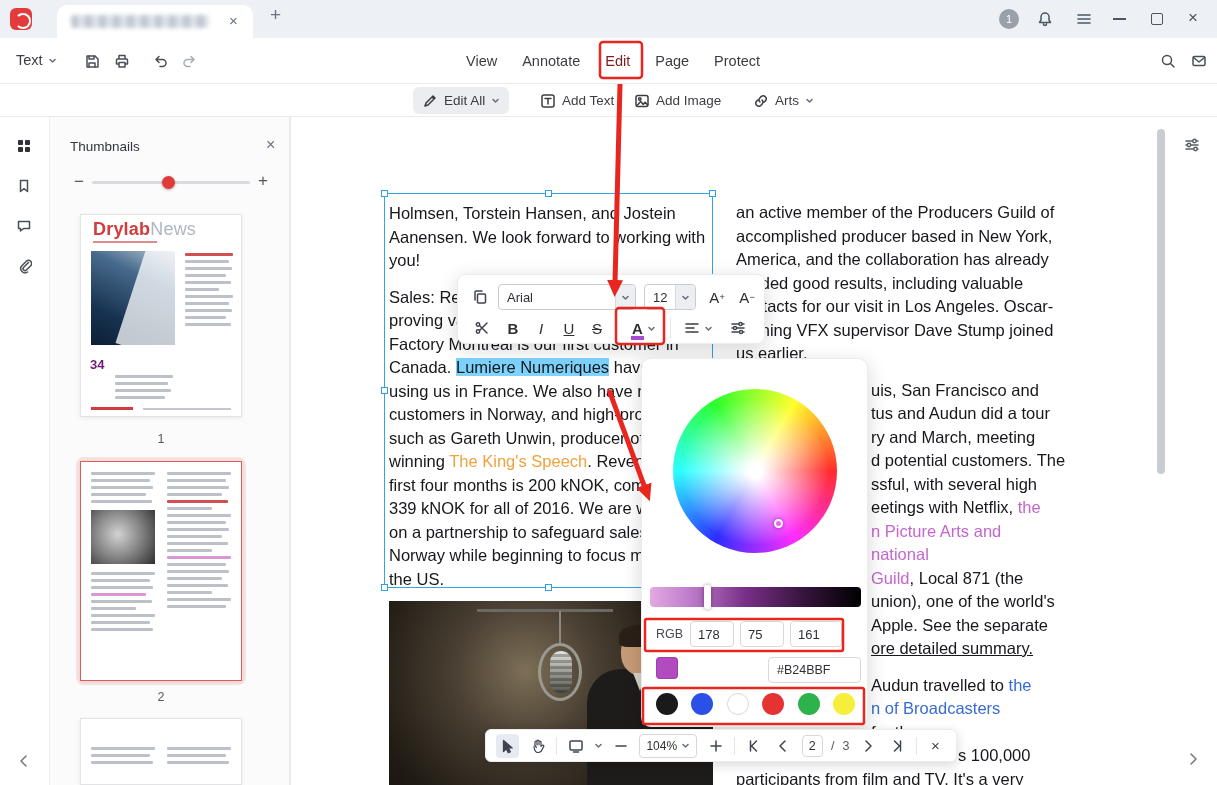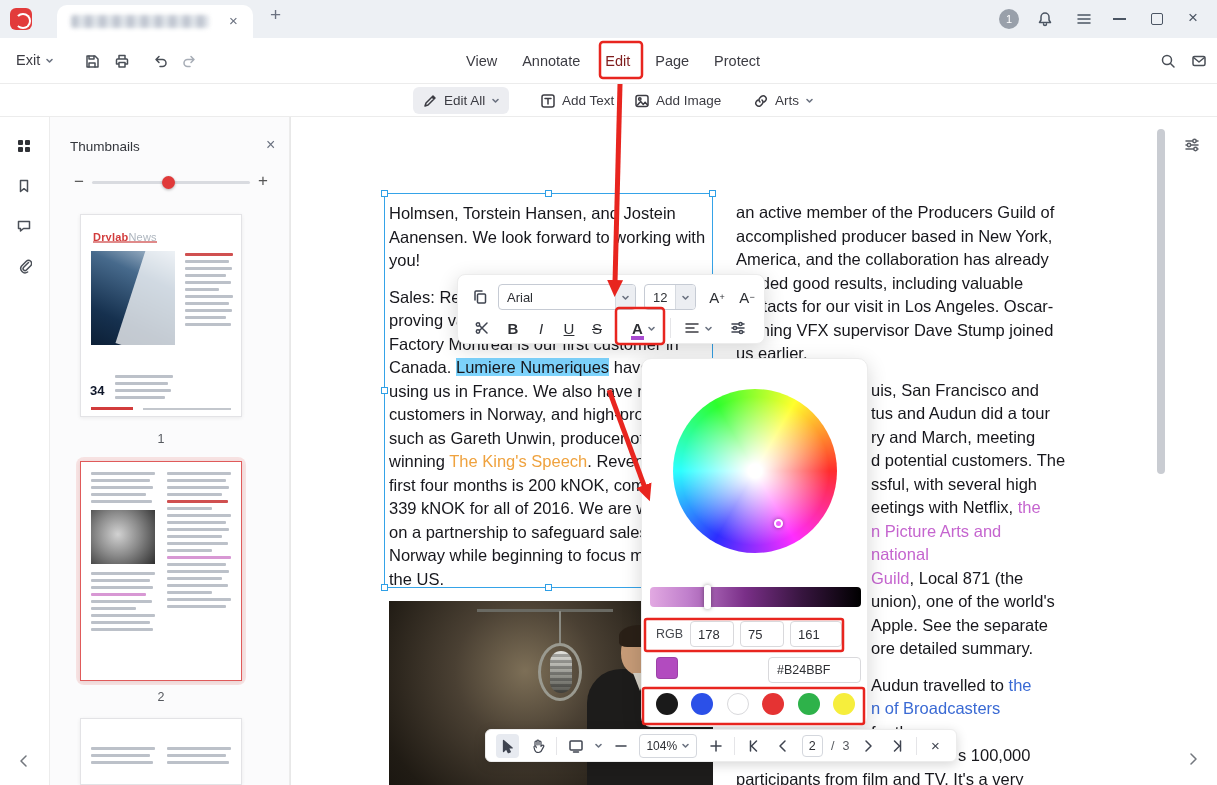--- a/index.html
+++ b/index.html
@@ -45,31 +45,31 @@
   .tp-close{position:absolute;left:216px;top:19px;font-size:16px;color:#6b7280}
   .zl-minus{position:absolute;left:24px;top:55px;font-size:17px;color:#555}
   .zl-plus{position:absolute;left:208px;top:54px;font-size:17px;color:#555}
   .zl-track{position:absolute;left:42px;top:64px;width:158px;height:3px;background:#d9dbe0;border-radius:2px}
   .zl-dot{position:absolute;left:112px;top:59px;width:13px;height:13px;border-radius:50%;background:#e03a3a;box-shadow:0 1px 3px rgba(0,0,0,.3)}
   .tcard{position:absolute;background:#fff;border:1px solid #e3e3e6;box-shadow:0 1px 4px rgba(0,0,0,.07)}
   .sel-wrap{position:absolute;left:26px;top:340px;width:170px;height:228px;background:#f7e2e2;border-radius:8px}
   .sel-wrap .tcard{left:4px;top:4px;border:1px solid #e05a5a}
   .pg-label{position:absolute;left:30px;width:162px;text-align:center;font-size:12.5px;color:#55585e}
   .bars i{height:2.5px;background:#bcc1c9;margin-bottom:4.5px;border-radius:1px}
-  .t1-logo{position:absolute;left:12px;top:16px;font-size:11px;font-weight:700;color:#d23c3c;letter-spacing:.2px}
+  .t1-logo{position:absolute;left:12px;top:4px;font-size:18px;font-weight:700;color:#d23c3c;letter-spacing:.2px}
   .t1-logo em{font-style:normal;font-weight:400;color:#aeb6bf}
   .t1-tag{position:absolute;left:12px;top:26px;width:64px;height:2px;background:#e08a8a}
   .t1-photo{position:absolute;left:10px;top:36px;width:84px;height:94px;
     background:linear-gradient(205deg,#b9c9d8 0%,#476a8c 30%,#16314f 72%,#0c1f36 100%);overflow:hidden}
   .t1-photo:after{content:"";position:absolute;left:40px;top:-6px;width:60px;height:110px;background:rgba(255,255,255,.75);
     transform:rotate(18deg)}
   .t1-side{position:absolute;left:104px;top:38px;width:48px}
   .t1-side i:first-child{background:#d05050}
   .t1-bl{position:absolute;left:34px;top:160px;width:58px}
-  .t1-num{position:absolute;left:9px;top:168px;font-size:13px;font-weight:700;color:#0f172a}
+  .t1-num{position:absolute;left:9px;top:142px;font-size:13px;font-weight:700;color:#701a75}
   .t1-foot{position:absolute;left:10px;top:192px;width:42px;height:3px;background:#d23c3c}
   .t1-foot2{position:absolute;left:62px;top:193px;width:88px;height:2px;background:#c3c7cd}
   .t2-left-top{position:absolute;left:10px;top:10px;width:64px}
   .t2-photo{position:absolute;left:10px;top:48px;width:64px;height:54px;
     background:radial-gradient(circle at 42% 45%,#d2d2d2 0%,#8b8b8b 45%,#2e2e2e 100%)}
   .t2-left-bottom{position:absolute;left:10px;top:110px;width:64px}
   .t2-left-bottom i:nth-child(4){background:#d898d4}
   .t2-right{position:absolute;left:86px;top:10px;width:64px}
   .t2-right i:nth-child(5){background:#d05050}
   .t2-right i:nth-child(13){background:#d898d4}
@@ -169,21 +169,21 @@
         <path d="M2 4h12 M2 8h12 M2 12h12"></path>
       </svg>
   </span>
   <span class="win-min"></span>
   <span class="win-max"></span>
   <span class="win-close">×</span>
 </div>
 
 <div id="menubar">
   <div class="file-item">
-    <span>Exit</span>
+    <span>Text</span>
     <svg class="chev">
         <path d="M2 3.5 L4.5 6 L7 3.5"></path>
       </svg>
   </div>
   <span class="mico" style="left:84px">
     <svg class="ic">
         <path d="M3 3h8l3 3v8H3z"></path>
         <path d="M5 3v3h5V3 M5 14v-4h6v4"></path>
       </svg>
   </span>
@@ -433,21 +433,21 @@
       <div class="doc-line" style="padding-left: 135px;"><span>tus and Audun did a tour</span></div>
       <div class="doc-line" style="padding-left: 135px;"><span>ry and March, meeting</span></div>
       <div class="doc-line" style="padding-left: 135px;"><span>d potential customers. The</span></div>
       <div class="doc-line" style="padding-left: 135px;"><span>ssful, with several high</span></div>
       <div class="doc-line" style="padding-left: 135px;"><span>eetings with Netflix, </span><span class="pink">the</span></div>
       <div class="doc-line" style="padding-left: 135px;"><span class="pink">n Picture Arts and</span></div>
       <div class="doc-line" style="padding-left: 135px;"><span class="pink">national</span></div>
       <div class="doc-line" style="padding-left: 135px;"><span class="pink">Guild</span><span>, Local 871 (the</span></div>
       <div class="doc-line" style="padding-left: 135px;"><span>union), one of the world's</span></div>
       <div class="doc-line" style="padding-left: 135px;"><span>Apple. See the separate</span></div>
-      <div class="doc-line" style="padding-left: 135px;"><span>ore detailed summary.</span></div>
+      <div class="doc-line" style="padding-left: 135px; text-decoration: underline;"><span>ore detailed summary.</span></div>
       <div class="doc-line gap"></div>
       <div class="doc-line" style="padding-left: 135px;"><span>Audun travelled to </span><span class="blue">the</span></div>
       <div class="doc-line" style="padding-left: 135px;"><span class="blue">n of Broadcasters</span></div>
       <div class="doc-line" style="padding-left: 135px;"><span>for three</span></div>
       <div class="doc-line" style="padding-left: 222px;"><span>s 100,000</span></div>
       <div class="doc-line"><span>participants from film and TV. It's a very</span></div>
     </div>
 
   <div class="still">
     <div class="boom"></div>

